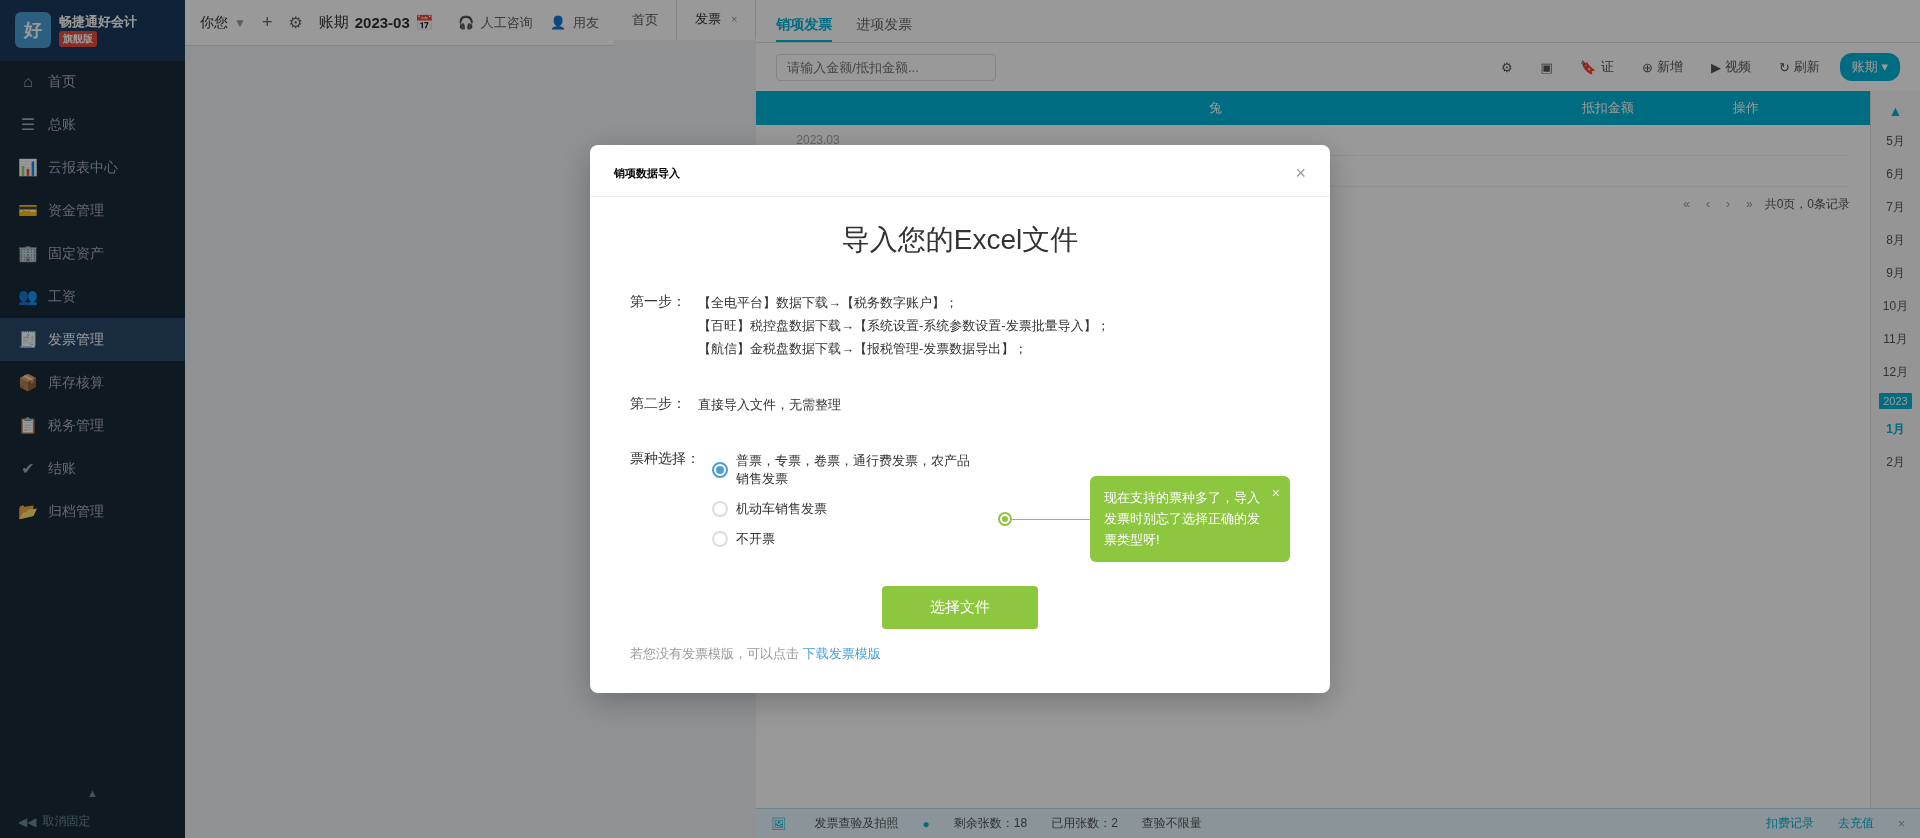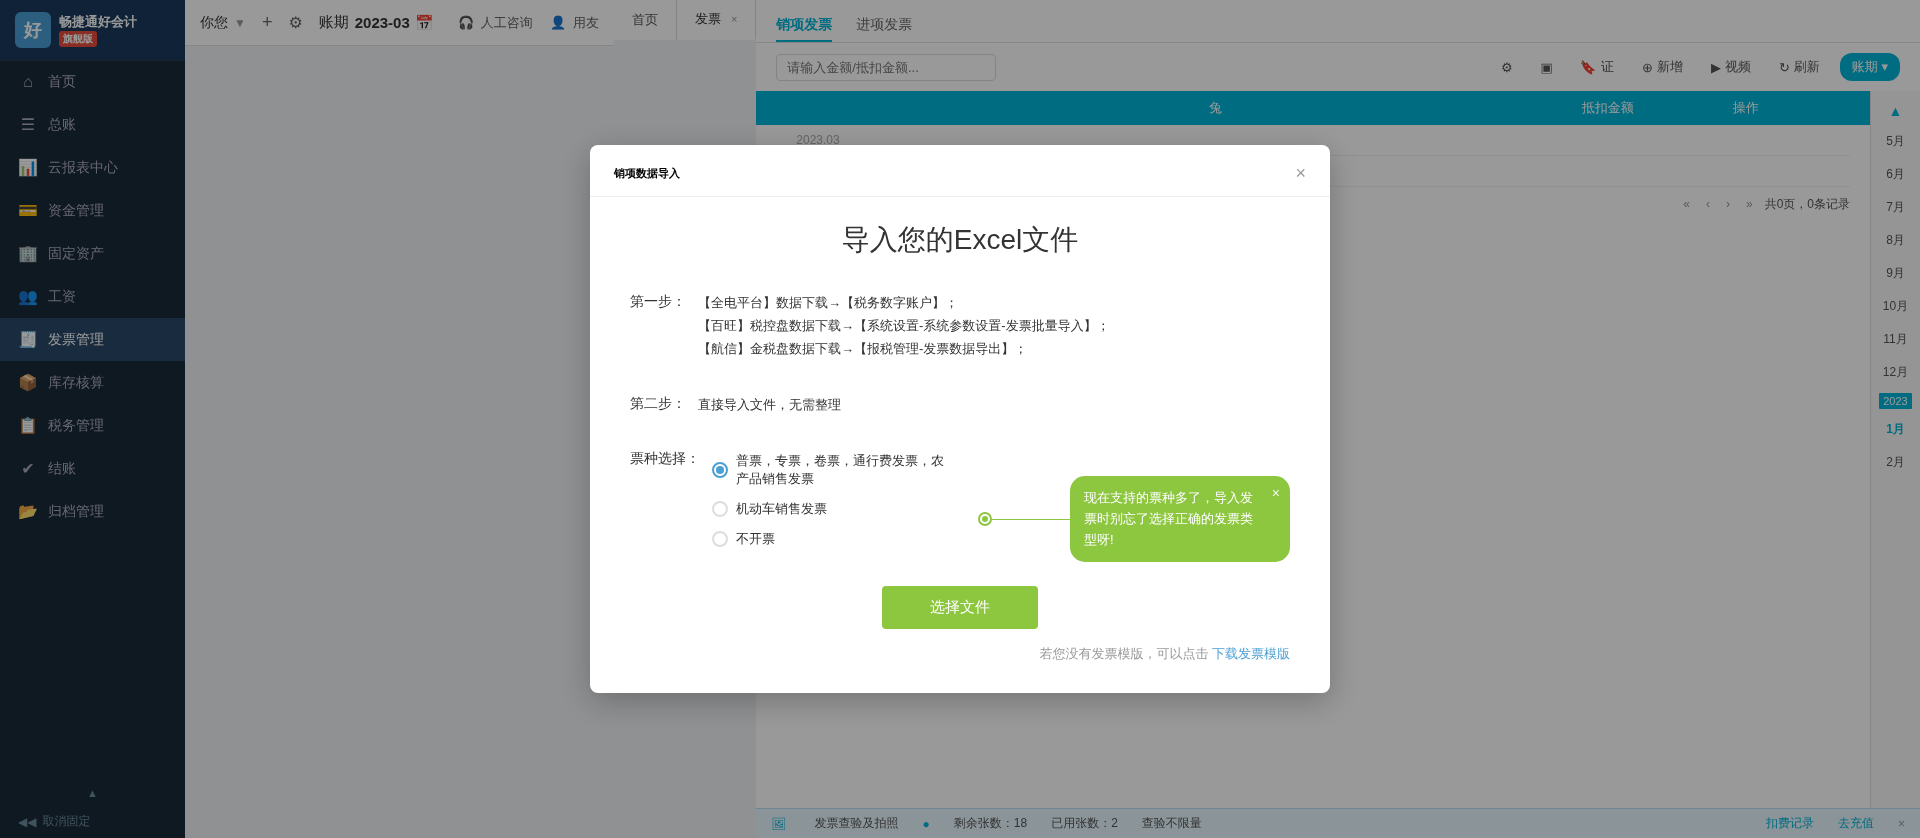--- a/index.html
+++ b/index.html
@@ -94,21 +94,21 @@
     .step-content a, .step-link { color: #4a9fd4; text-decoration: none; cursor: pointer; }
     .detail-hint { color: #999; font-size: 12px; }
 
     .radio-group { display: flex; flex-direction: column; gap: 12px; margin-top: 4px; }
     .radio-item { display: flex; align-items: center; gap: 8px; cursor: pointer; font-size: 13px; color: #333; }
     .radio-circle { width: 16px; height: 16px; border-radius: 50%; border: 2px solid #ddd; display: flex; align-items: center; justify-content: center; flex-shrink: 0; }
     .radio-circle.checked { border-color: #4a9fd4; }
     .radio-circle.checked::after { content: ''; width: 8px; height: 8px; border-radius: 50%; background: #4a9fd4; }
 
     .select-file-btn { background: #8dc63f; color: white; border: none; border-radius: 4px; padding: 12px 48px; font-size: 15px; cursor: pointer; display: block; margin: 24px auto 0; }
-    .download-hint { text-align: right; font-size: 13px; color: #999; margin-top: 16px; }
+    .download-hint { text-align: left; font-size: 13px; color: #999; margin-top: 16px; }
     .download-hint a { color: #4a9fd4; }
 
     
     .pagination { display: flex; align-items: center; gap: 8px; font-size: 12px; color: #555; }
     .pg-btn { cursor: pointer; color: #999; padding: 2px 4px; }
 
     
     .content-main { display: flex; flex: 1; overflow: hidden; }
     .content-body { flex: 1; overflow: auto; }
 
@@ -364,21 +364,21 @@
           </label>
           <label class="radio-item">
             <div class="radio-circle"></div>
             <span>不开票</span>
           </label>
         </div>
 
         <div style="position:relative;display:flex;align-items:center;margin-left:16px;margin-top:28px;">
           <div style="width:10px;height:10px;background:#8dc63f;border-radius:50%;border:2px solid white;box-shadow:0 0 0 2px #8dc63f;flex-shrink:0;"></div>
           <div style="width:80px;height:1px;background:#8dc63f;flex-shrink:0;"></div>
-          <div style="background:#8dc63f;color:white;border-radius:15px;padding:12px 28px 12px 14px;font-size:13px;line-height:1.6;width:220px;position:relative;">
+          <div style="background:#8dc63f;color:white;border-radius:6px;padding:12px 28px 12px 14px;font-size:13px;line-height:1.6;width:200px;position:relative;">
             <span>现在支持的票种多了，导入发票时别忘了选择正确的发票类型呀!</span>
             <span style="position:absolute;top:6px;right:10px;cursor:pointer;color:rgba(255,255,255,0.9);font-size:14px;">×</span>
           </div>
         </div>
       </div>
 
       <button class="select-file-btn">选择文件</button>
 
       <div class="download-hint">
         <span>若您没有发票模版，可以点击</span>

